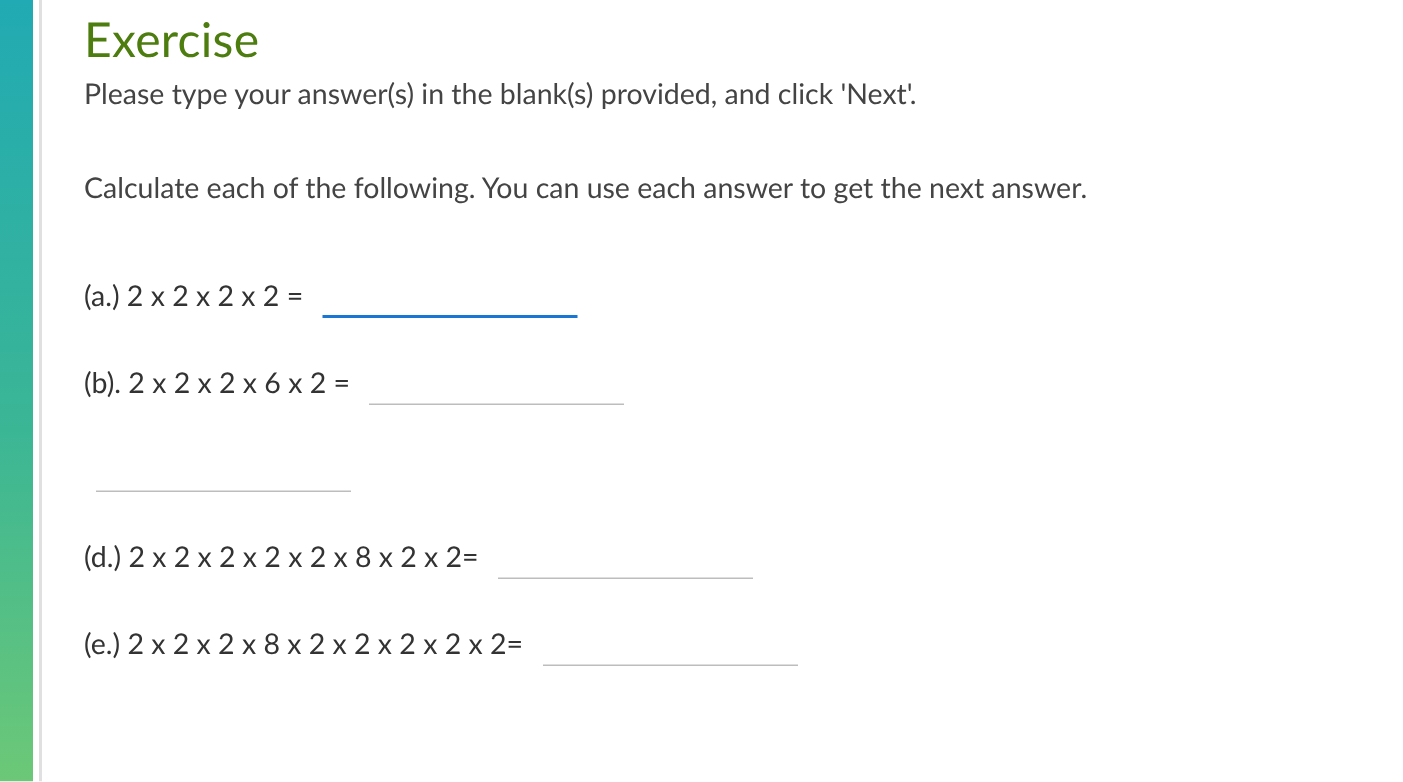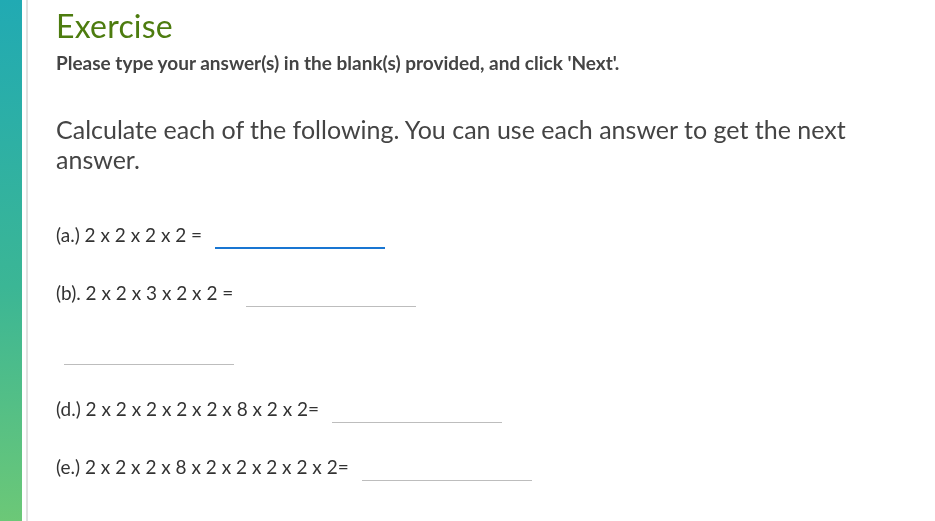--- a/index.html
+++ b/index.html
@@ -34,24 +34,24 @@
     font-size: 32px;
     font-weight: 400;
     color: #4d7c0f;
     margin: 0 0 6px 0;
     letter-spacing: 0.2px;
   }
   .instructions {
     font-size: 19px;
     color: #444;
     margin: 0 0 40px 0;
-    font-weight: 700;
+    font-weight: 400;
   }
   .prompt {
-    font-size: 25px;
+    font-size: 19px;
     color: #444;
     margin: 0 0 48px 0;
   }
   .qrow {
     display: flex;
     align-items: flex-end;
     font-size: 19px;
     color: #333;
     margin-bottom: 32px;
   }
@@ -81,21 +81,21 @@
     <h1 class="exercise-title">Exercise</h1>
     <p class="instructions">Please type your answer(s) in the blank(s) provided, and click 'Next'.</p>
     <p class="prompt">Calculate each of the following. You can use each answer to get the next answer.</p>
 
     <div class="qrow">
       <span class="qlabel">(a.) 2 x 2 x 2 x 2 = </span>
       <input class="ans focused" type="text" value="" style="">
     </div>
 
     <div class="qrow">
-      <span class="qlabel">(b). 2 x 2 x 3 x 2 x 2 = </span>
+      <span class="qlabel">(b). 2 x 2 x 2 x 6 x 2 = </span>
       <input class="ans" type="text" value="" style="">
     </div>
 
     <div class="qrow">
       <input class="ans" type="text" value="" style="">
     </div>
 
     <div class="qrow">
       <span class="qlabel">(d.) 2 x 2 x 2 x 2 x 2 x 8 x 2 x 2= </span>
       <input class="ans" type="text" value="" style="">

